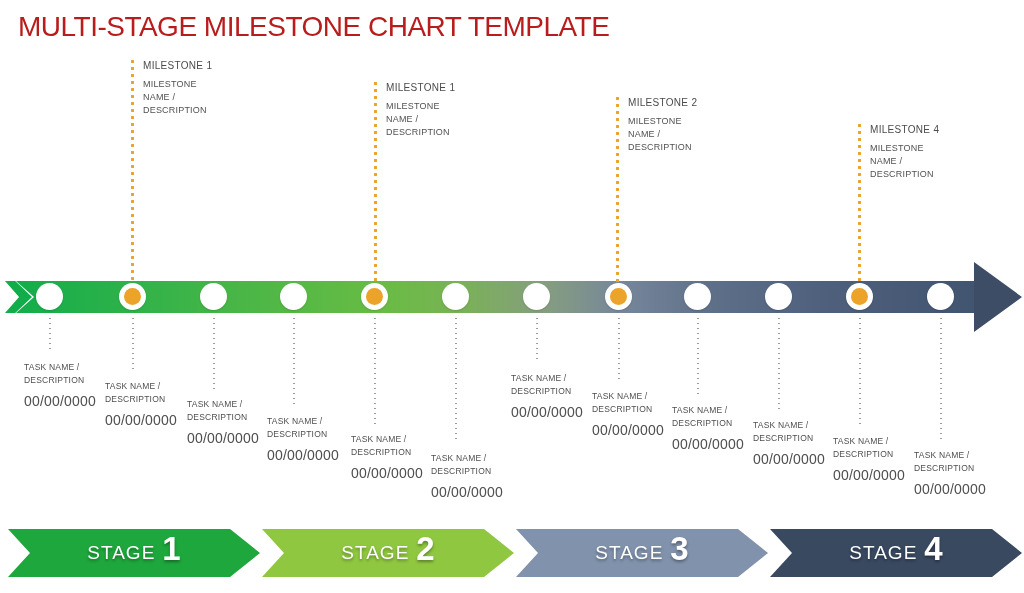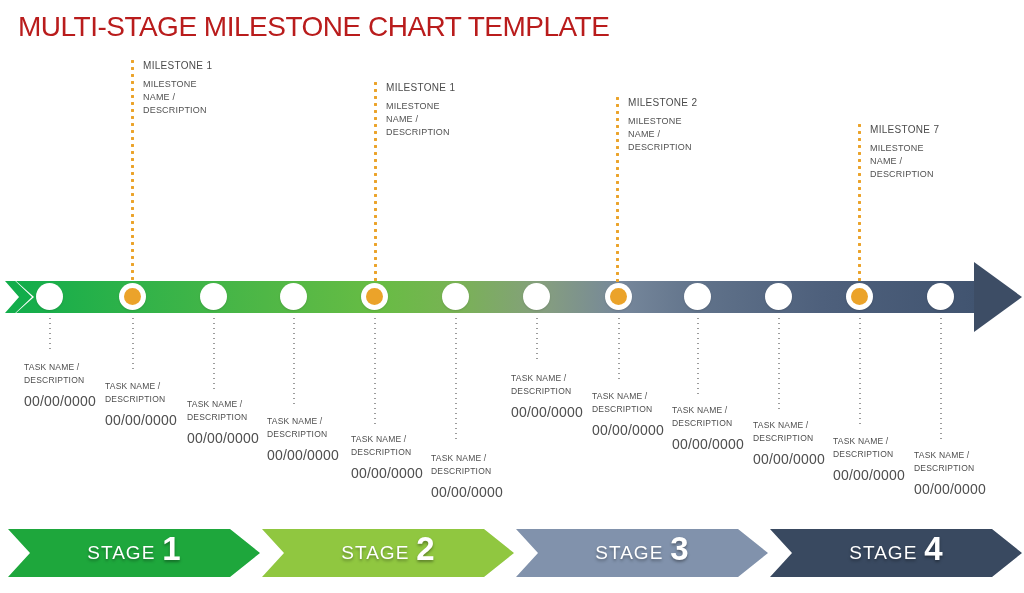--- a/index.html
+++ b/index.html
@@ -98,21 +98,21 @@
   </div>
   <div class="mlabel" style="left:386px;top:82px">
     <div class="mname">MILESTONE 1</div>
     <div class="mdesc">MILESTONE NAME / DESCRIPTION</div>
   </div>
   <div class="mlabel" style="left:628px;top:97px">
     <div class="mname">MILESTONE 2</div>
     <div class="mdesc">MILESTONE NAME / DESCRIPTION</div>
   </div>
   <div class="mlabel" style="left:870px;top:124px">
-    <div class="mname">MILESTONE 7</div>
+    <div class="mname">MILESTONE 4</div>
     <div class="mdesc">MILESTONE NAME / DESCRIPTION</div>
   </div>
 
   <div class="node" style="left:36px"></div>
   <div class="node" style="left:119px">
       <div class="dot"></div>
     </div>
   <div class="node" style="left:200px"></div>
   <div class="node" style="left:280px"></div>
   <div class="node" style="left:361px">

